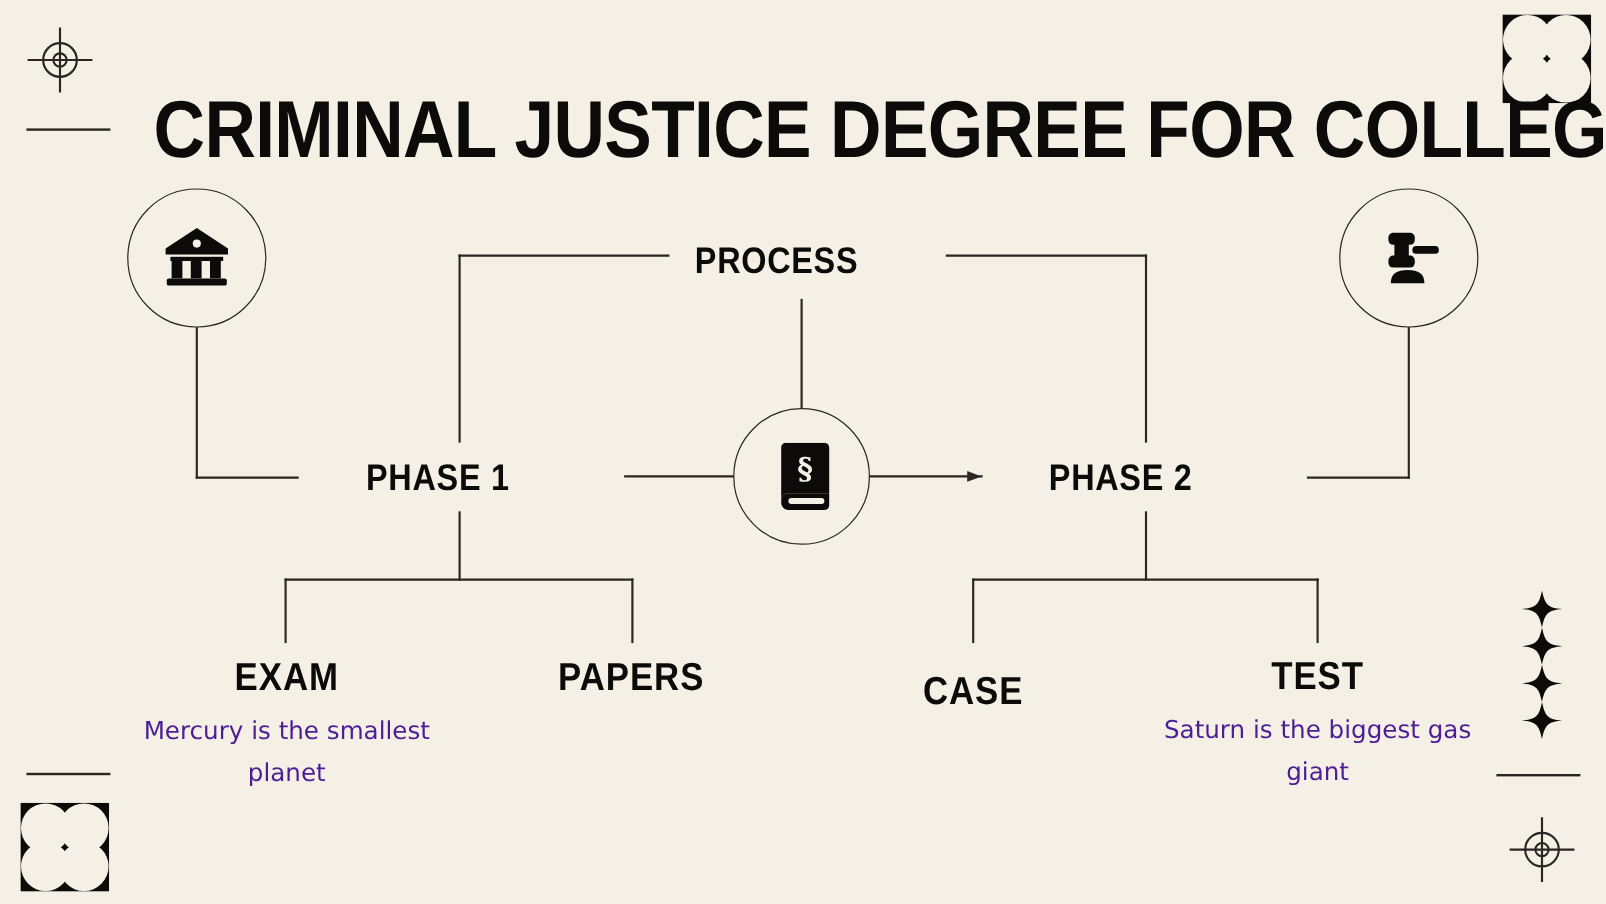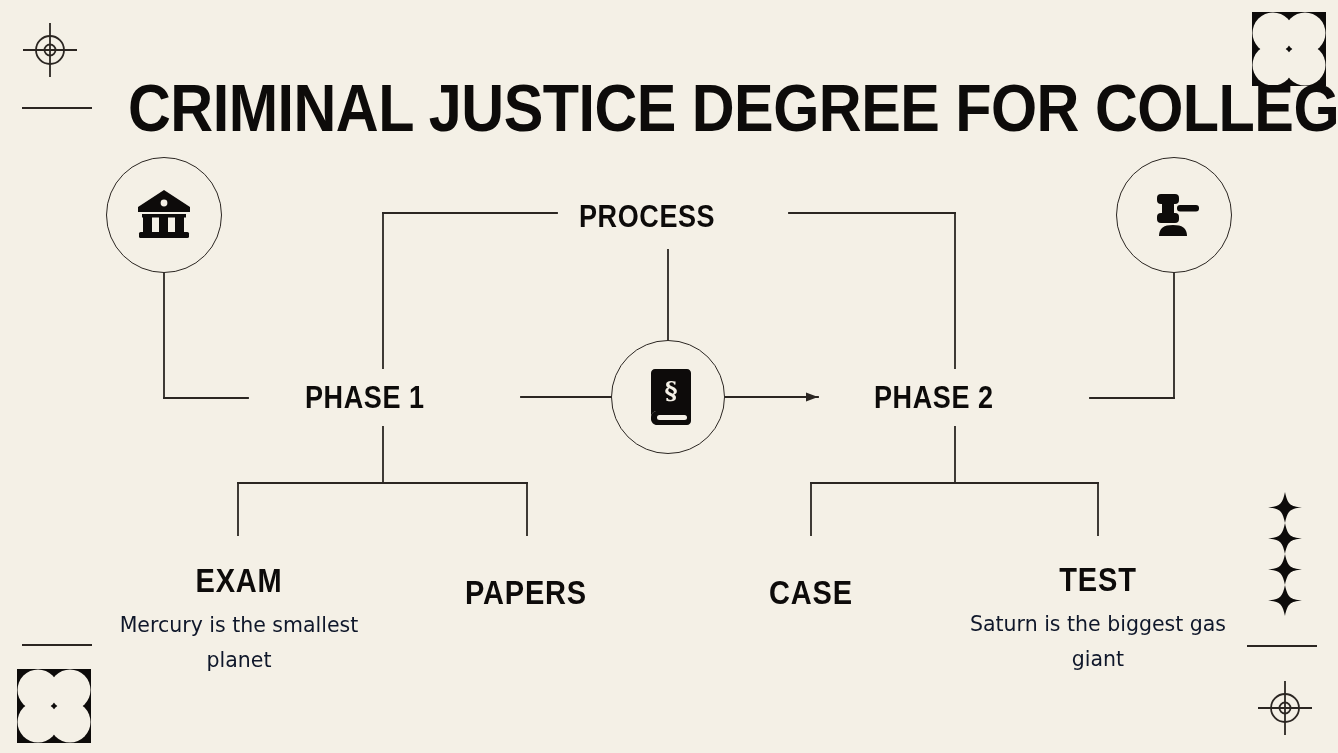--- a/index.html
+++ b/index.html
@@ -82,41 +82,40 @@
   }
   #lbl-process { left:579px; top:200px; transform-origin:left top; }
   #lbl-phase1  { left:305px; top:381px; transform-origin:left top; }
   #lbl-phase2  { left:874px; top:381px; transform-origin:left top; }
 
   
   .leaf {
     position:absolute;
     width:260px;
     text-align:center;
-    margin-top:16px;
   }
   .leaf-title {
     font-family:"Liberation Sans", sans-serif;
     font-weight:bold;
     font-size:29px;
     letter-spacing:0.8px;
     color:#0D0B0A;
     line-height:34px;
     transform:scaleY(1.12);
   }
   .leaf-body {
     margin-top:10px;
     font-family:"DejaVu Sans", sans-serif;
     font-size:20.5px;
     line-height:35px;
-    color:#0f172a;
+    color:#4c1d95;
   }
 
   #leaf-exam   { left:109px;  top:548px; }
-  #leaf-papers { left:396px;  top:560px; }
+  #leaf-papers { left:396px;  top:548px; }
   #leaf-case   { left:681px;  top:560px; }
   #leaf-test   { left:968px;  top:547px; }
 </style>
 </head>
 <body>
 
 <div id="slide">
 
   <svg class="crosshair" style="left:22px; top:22px;" width="56" height="56" viewBox="0 0 56 56">
     <line x1="28" y1="1" x2="28" y2="55" stroke="#2B2622" stroke-width="1.8"></line>

